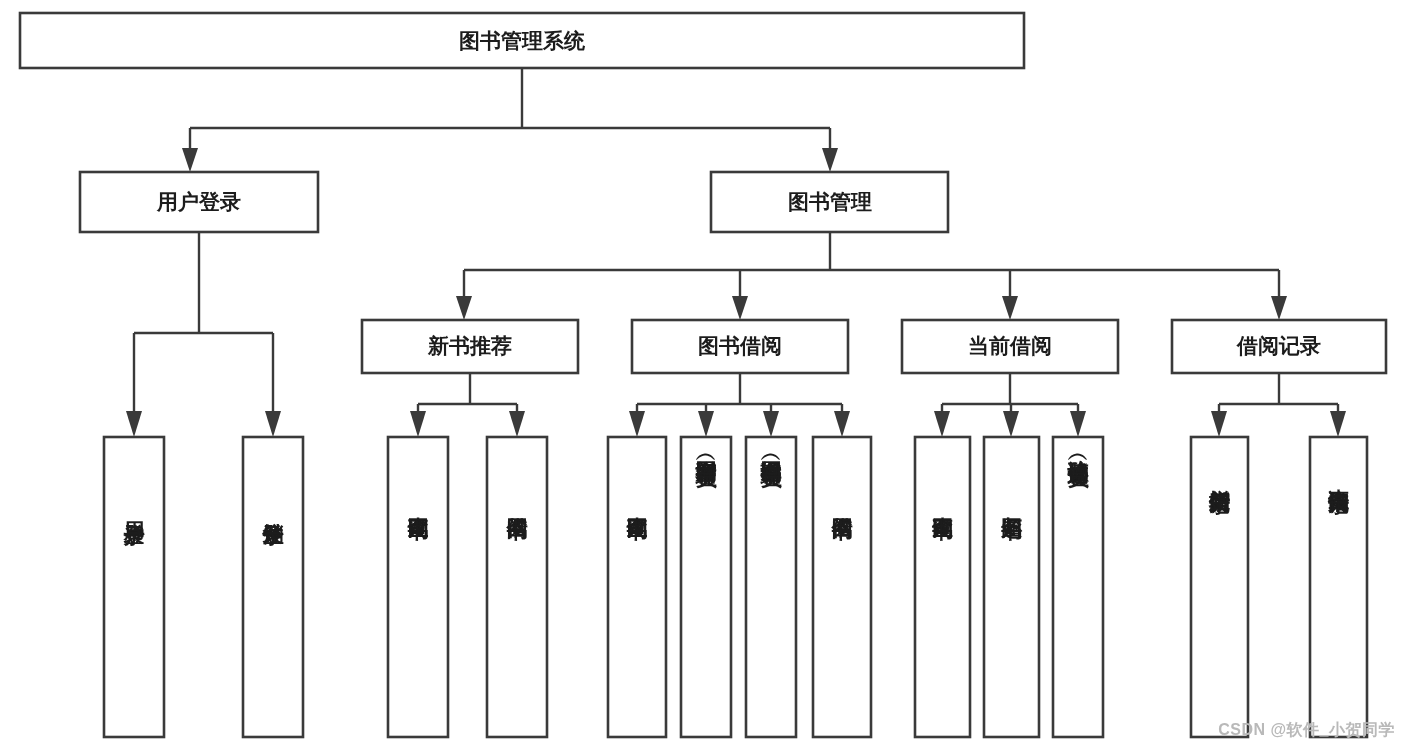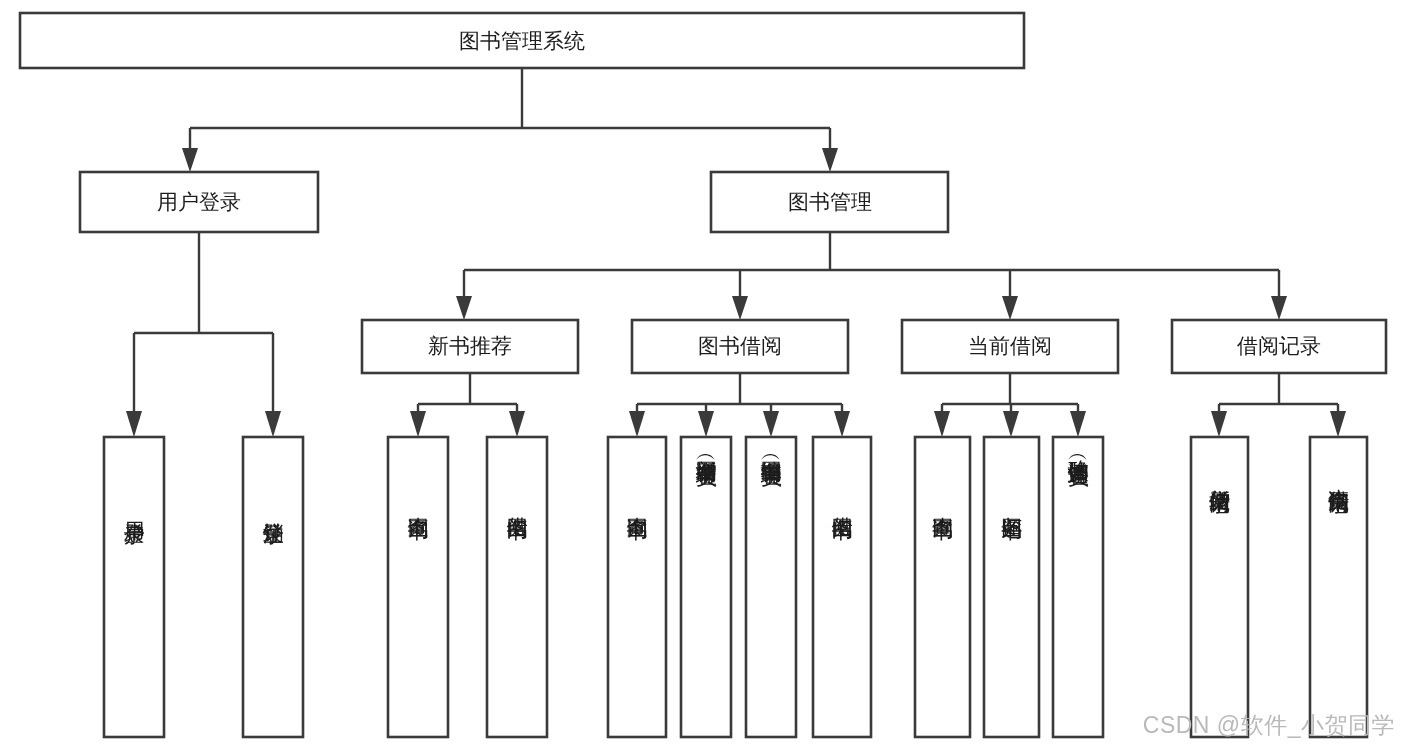--- a/index.html
+++ b/index.html
@@ -11,20 +11,21 @@
     width: 1405px;
     height: 747px;
     font-family: "Liberation Sans", "DejaVu Sans", sans-serif;
     overflow: hidden;
   }
   #diagram-root {
     position: relative;
     width: 1405px;
     height: 747px;
     background: #ffffff;
+    font-weight: bold;
   }
   svg#flow-svg {
     position: absolute;
     left: 0;
     top: 0;
     width: 1405px;
     height: 747px;
   }
   .node-rect {
     fill: #ffffff;
@@ -62,21 +63,21 @@
     align-items: center;
     justify-content: flex-start;
     white-space: nowrap;
     pointer-events: none;
   }
   .watermark {
     position: absolute;
     right: 10px;
     bottom: 6px;
     font-family: "Liberation Sans", "DejaVu Sans", sans-serif;
-    font-size: 23px;
+    font-size: 16px;
     color: #b9b9b9;
     white-space: nowrap;
     letter-spacing: 0.5px;
   }
 </style>
 </head>
 <body>
 
 <div id="diagram-root">
 

